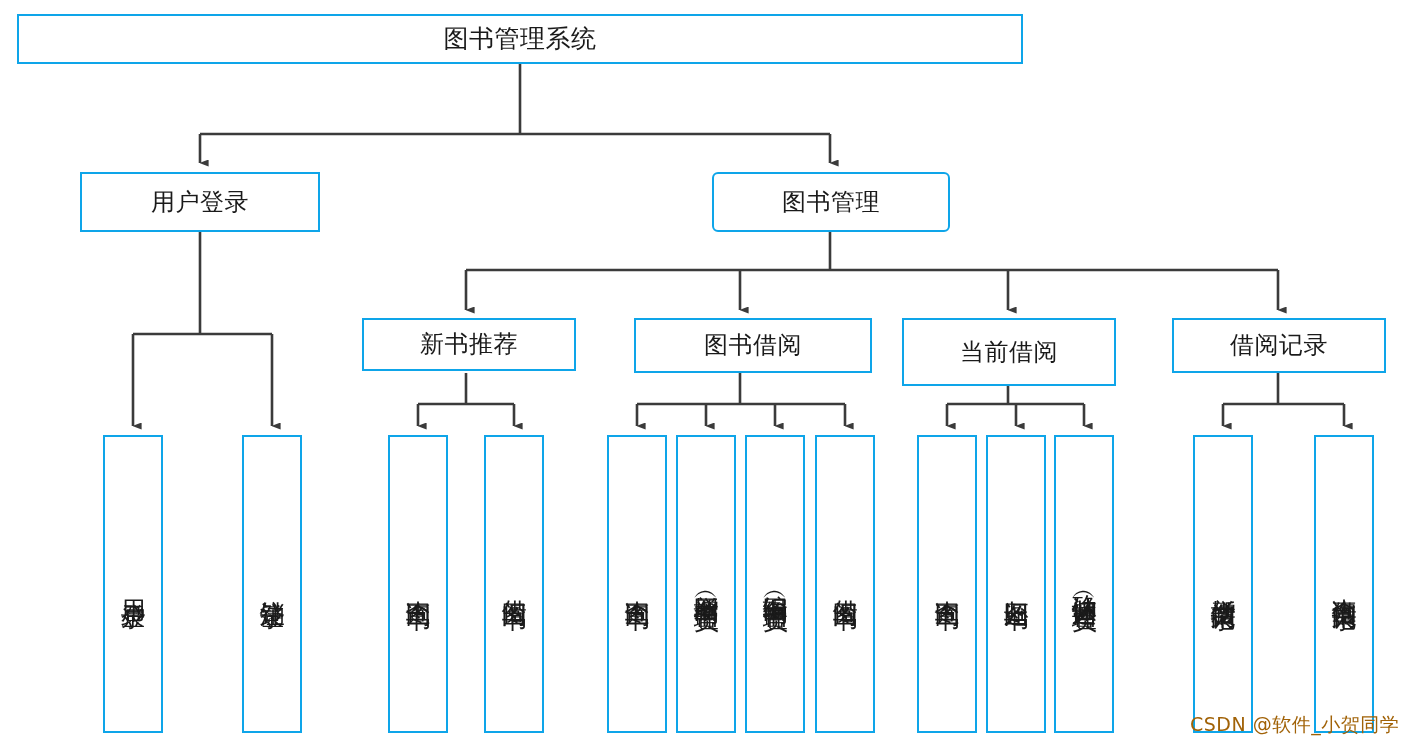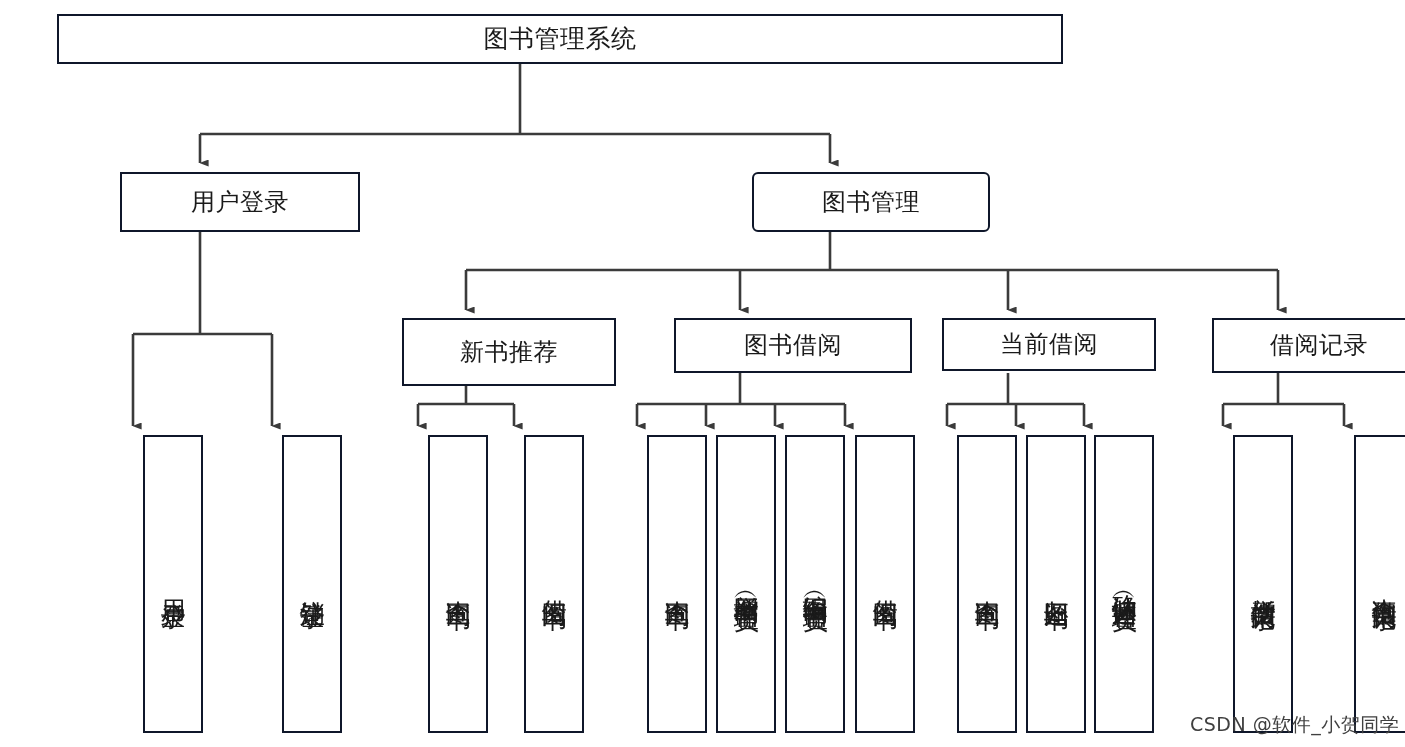--- a/index.html
+++ b/index.html
@@ -24,26 +24,25 @@
     left: 0;
     top: 0;
     width: 1405px;
     height: 747px;
     pointer-events: none;
   }
   .node {
     position: absolute;
     box-sizing: border-box;
     background: #ffffff;
-    border: 2px solid #0f172a;
+    border: 2px solid #0ea5e9;
     display: flex;
     align-items: center;
     justify-content: center;
     overflow: hidden;
-    margin-left: 40px;
   }
   .node-label {
     color: #1a1a1a;
     text-align: center;
     line-height: 1.18;
     white-space: nowrap;
   }
   .node.horizontal .node-label {
     font-size: 24px;
     letter-spacing: 0.5px;
@@ -60,21 +59,21 @@
     text-orientation: upright;
     font-size: 25px;
     line-height: 1.02;
     letter-spacing: 2px;
   }
   .watermark {
     position: absolute;
     left: 1190px;
     top: 712px;
     font-size: 19px;
-    color: #404040;
+    color: #a16207;
     white-space: nowrap;
     letter-spacing: 0.5px;
   }
 </style>
 </head>
 <body>
 
 <div id="diagram-root">
 
   <svg class="connectors" viewBox="0 0 1405 747" xmlns="http://www.w3.org/2000/svg">
@@ -131,27 +130,27 @@
     <span class="node-label">图书管理系统</span>
   </div>
 
   <div class="node horizontal" style="left:80px; top:172px; width:240px; height:60px;">
     <span class="node-label">用户登录</span>
   </div>
   <div class="node horizontal" style="left:712px; top:172px; width:238px; height:60px;border-radius:6px;">
     <span class="node-label">图书管理</span>
   </div>
 
-  <div class="node horizontal" style="left:362px; top:318px; width:214px; height:68px;">
+  <div class="node horizontal" style="left:362px; top:318px; width:214px; height:53px;">
     <span class="node-label">新书推荐</span>
   </div>
   <div class="node horizontal" style="left:634px; top:318px; width:238px; height:55px;">
     <span class="node-label">图书借阅</span>
   </div>
-  <div class="node horizontal" style="left:902px; top:318px; width:214px; height:53px;">
+  <div class="node horizontal" style="left:902px; top:318px; width:214px; height:68px;">
     <span class="node-label">当前借阅</span>
   </div>
   <div class="node horizontal" style="left:1172px; top:318px; width:214px; height:55px;">
     <span class="node-label">借阅记录</span>
   </div>
 
   <div class="node vertical" style="left:103px; top:435px; width:60px; height:298px;">
     <span class="node-label">用户登录</span>
   </div>
   <div class="node vertical" style="left:242px; top:435px; width:60px; height:298px;">

